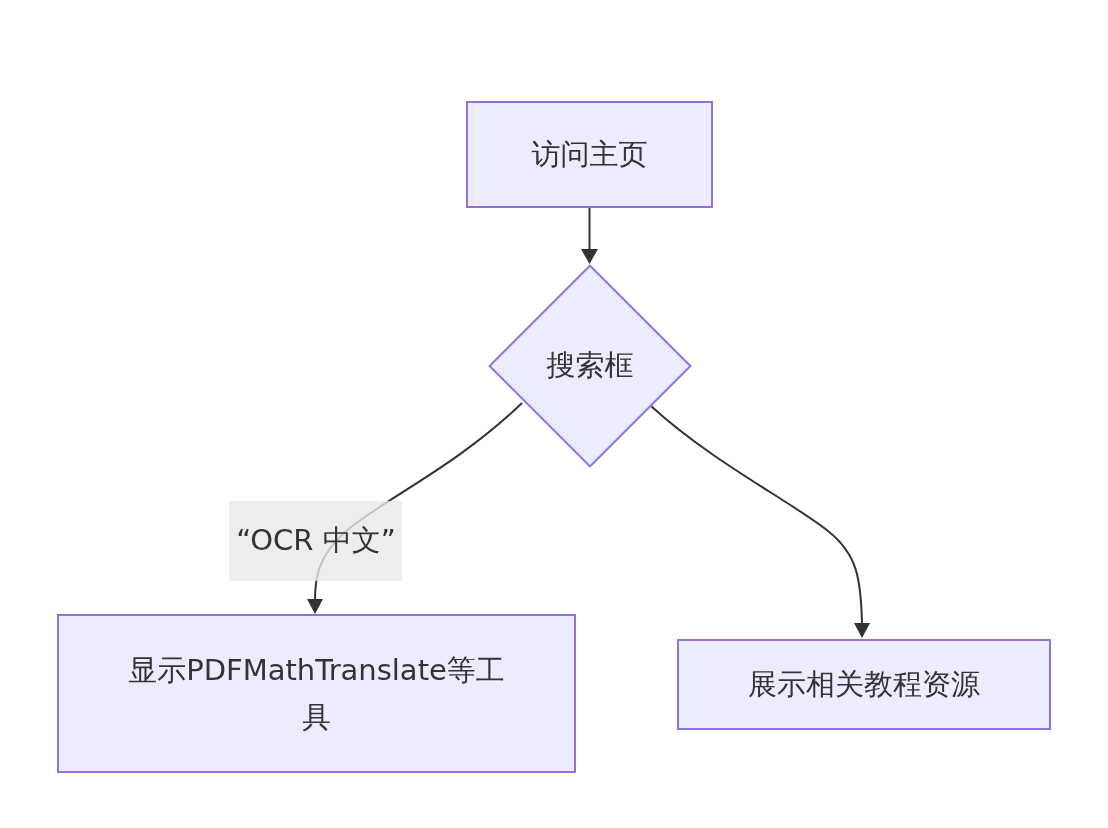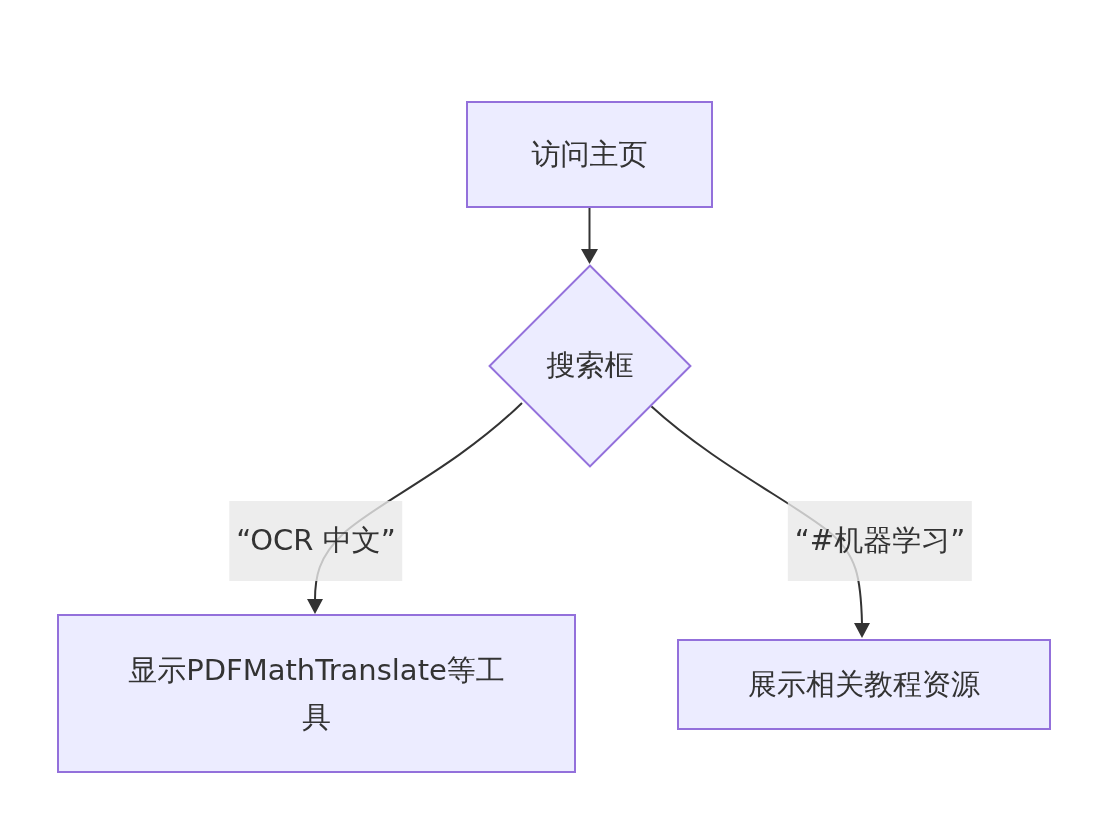--- a/index.html
+++ b/index.html
@@ -114,15 +114,14 @@
   <div class="node" id="node-tools">
     <span class="node-label">显示PDFMathTranslate等工具</span>
   </div>
 
   <div class="node" id="node-tutorials">
     <span class="node-label">展示相关教程资源</span>
   </div>
 
   <span class="edge-label" id="edge-label-ocr">“OCR 中文”</span>
 
-  <span class="edge-label" id="edge-label-ml">“#机器学习”</span>
 
 </div>
 
 </body></html>

